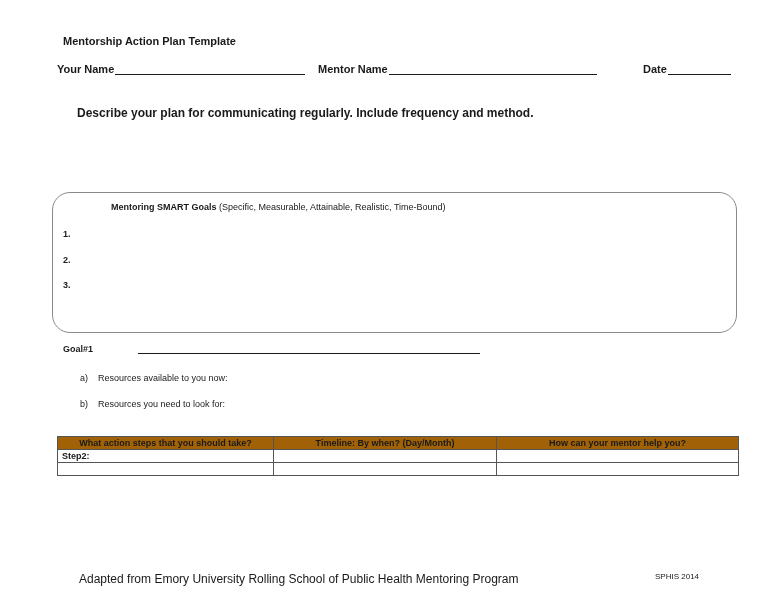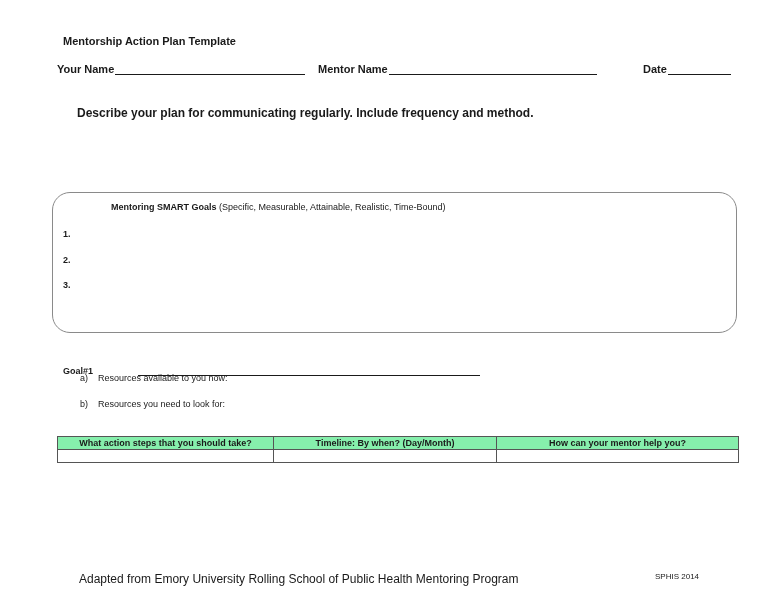--- a/index.html
+++ b/index.html
@@ -12,31 +12,31 @@
   .title { left:63px; top:35px; font-size:11px; font-weight:bold; }
   .field-row { top:63px; font-size:11px; font-weight:bold; display:flex; align-items:flex-end; }
   .blank-line { display:inline-block; border-bottom:1px solid #1a1a1a; height:10px; margin-left:1px; }
   .prompt { left:63px; top:106px; font-size:12px; font-weight:bold;margin-left:14px; }
   .smart-box {
     left:52px; top:192px; width:685px; height:141px;
     border:1.5px solid #8a8a8a; border-radius:18px; box-sizing:border-box;
   }
   .smart-heading { left:63px; top:202px; font-size:9px; }
   .smart-item { left:63px; font-size:9px; font-weight:bold; }
-  .goal-row { left:63px; top:366px; font-size:9px; font-weight:bold; display:flex; align-items:flex-end;gap:44px; }
+  .goal-row { left:63px; top:344px; font-size:9px; font-weight:bold; display:flex; align-items:flex-end;gap:44px; }
   .res-item { left:80px; font-size:9px; display:flex; }
   .res-item .marker { width:18px; }
   table.plan {
     position:absolute; left:57px; top:436px; width:682px; border-collapse:collapse;
     font-size:9px;
   }
   table.plan th, table.plan td {
     border:1px solid #555555; height:12px; padding:0 4px; line-height:12px;
   }
-  table.plan th { background:#86efac; font-weight:bold; text-align:center; }
+  table.plan th { background:#a16207; font-weight:bold; text-align:center; }
   table.plan td.step { font-weight:bold; }
   .footer-left { left:79px; top:572px; font-size:12px; }
   .footer-right { left:655px; top:572px; font-size:8px; }
 </style>
 </head>
 <body>
 
 <div class="abs title">Mentorship Action Plan Template</div>
 
 <div class="abs field-row" style="left:57px;">
@@ -79,20 +79,25 @@
 <table class="plan">
   <thead>
     <tr>
       <th style="width:207px;">What action steps that you should take?</th>
       <th style="width:214px;">Timeline: By when? (Day/Month)</th>
       <th>How can your mentor help you?</th>
     </tr>
   </thead>
   <tbody>
     <tr>
+      <td class="step">Step2:</td>
+      <td></td>
+      <td></td>
+    </tr>
+    <tr>
       <td class="step"></td>
       <td></td>
       <td></td>
     </tr>
   </tbody>
 </table>
 
 <div class="abs footer-left">Adapted from Emory University Rolling School of Public Health Mentoring Program</div>
 <div class="abs footer-right">SPHIS 2014</div>
 

